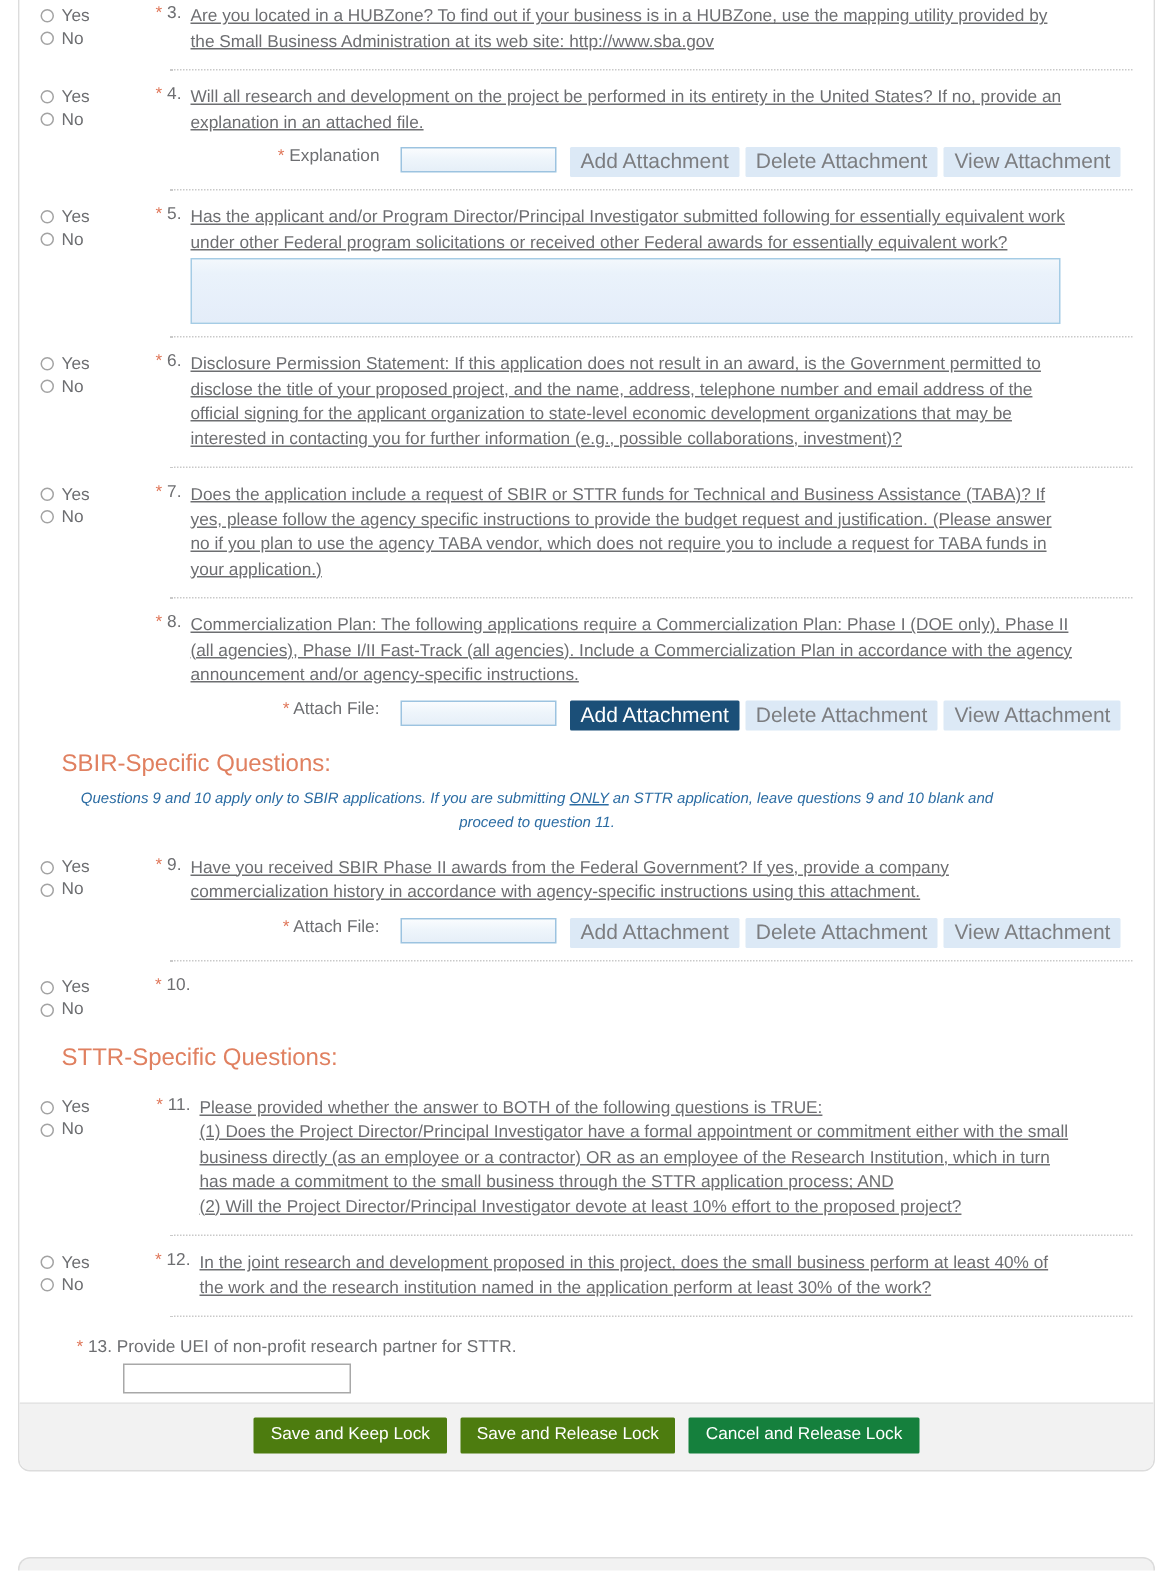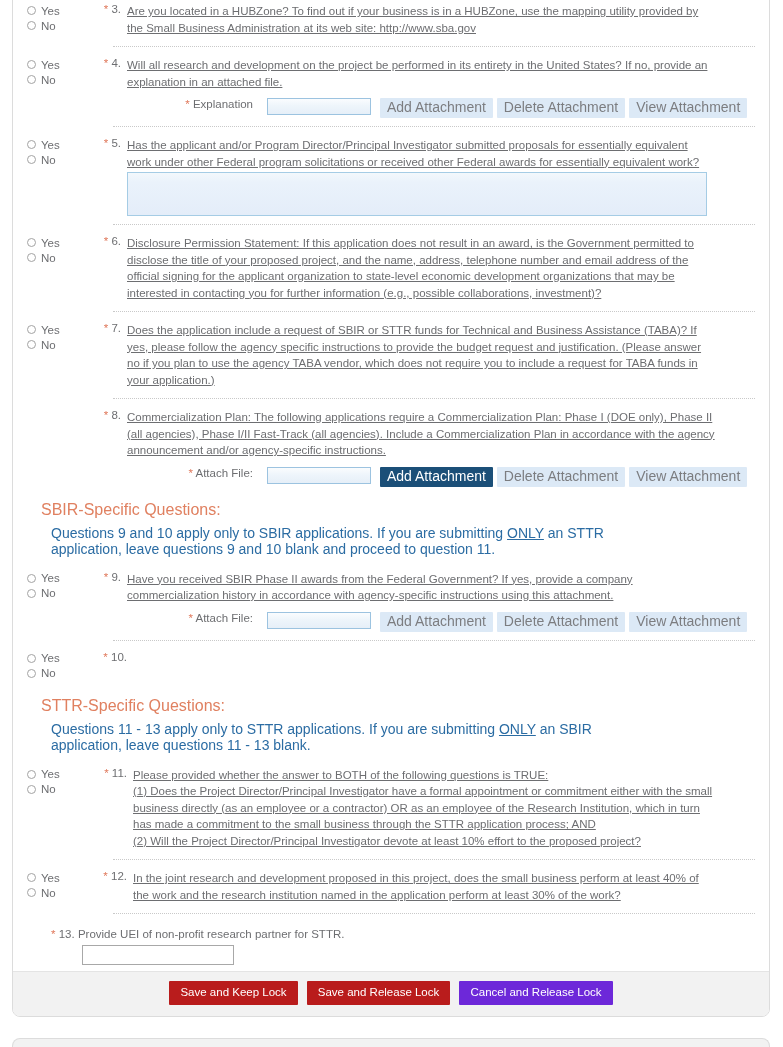--- a/index.html
+++ b/index.html
@@ -177,24 +177,26 @@
 
   
   .section-head {
     color: #e08060;
     font-size: 16px;
     font-weight: normal;
     margin: 14px 0 6px 14px;
   }
   .note {
     color: #2b6ca3;
-    font-size: 14px;
+    font-style: italic;
+    font-size: 10px;
     line-height: 16px;
     margin: 4px 0 4px 24px;
     padding-right: 90px;
+    text-align: center;
   }
   .note u { text-decoration: underline; }
 
   
   .q13-line {
     margin: 14px 0 5px 24px;
     font-size: 11.5px;
     color: #6d6e71;
   }
   .q13-input {
@@ -211,22 +213,22 @@
     font-family: "Liberation Sans", sans-serif;
     font-size: 11.5px;
     border: none;
     border-radius: 1px;
     padding: 5px 11px 6px 11px;
     margin: 0 3px;
     color: #ffffff;
     cursor: pointer;
     line-height: 13px;
   }
-  .btn-primary { background: #b91c1c; }
-  .btn-secondary { background: #6d28d9; }
+  .btn-primary { background: #4d7c0f; }
+  .btn-secondary { background: #15803d; }
 </style>
 </head>
 <body>
 
 <div class="panel">
   <div class="panel-body">
 
     <div class="q">
       <div class="q-radios">
         <div class="radio-line">
@@ -271,21 +273,21 @@
         <div class="radio-line">
           <span class="radio"></span>
           <span class="radio-label">Yes</span>
         </div>
         <div class="radio-line">
           <span class="radio"></span>
           <span class="radio-label">No</span>
         </div>
       </div>
       <div class="q-num"><span class="req">*</span> <span>5.</span></div>
-      <div class="q-text">Has the applicant and/or Program Director/Principal Investigator submitted proposals for essentially equivalent work under other Federal program solicitations or received other Federal awards for essentially equivalent work?</div>
+      <div class="q-text">Has the applicant and/or Program Director/Principal Investigator submitted following for essentially equivalent work under other Federal program solicitations or received other Federal awards for essentially equivalent work?</div>
     </div>
     <div class="textarea-box"></div>
     <hr class="sep">
 
     <div class="q">
       <div class="q-radios">
         <div class="radio-line">
           <span class="radio"></span>
           <span class="radio-label">Yes</span>
         </div>
@@ -362,21 +364,20 @@
         </div>
         <div class="radio-line">
           <span class="radio"></span>
           <span class="radio-label">No</span>
         </div>
       </div>
       <div class="q-num wide"><span class="req">*</span> <span>10.</span></div>
     </div>
 
     <h2 class="section-head">STTR-Specific Questions:</h2>
-    <div class="note"><span>Questions 11 - 13 apply only to STTR applications. If you are submitting </span><u>ONLY</u><span> an SBIR application, leave questions 11 - 13 blank.</span></div>
 
     <div class="q">
       <div class="q-radios">
         <div class="radio-line">
           <span class="radio"></span>
           <span class="radio-label">Yes</span>
         </div>
         <div class="radio-line">
           <span class="radio"></span>
           <span class="radio-label">No</span>

